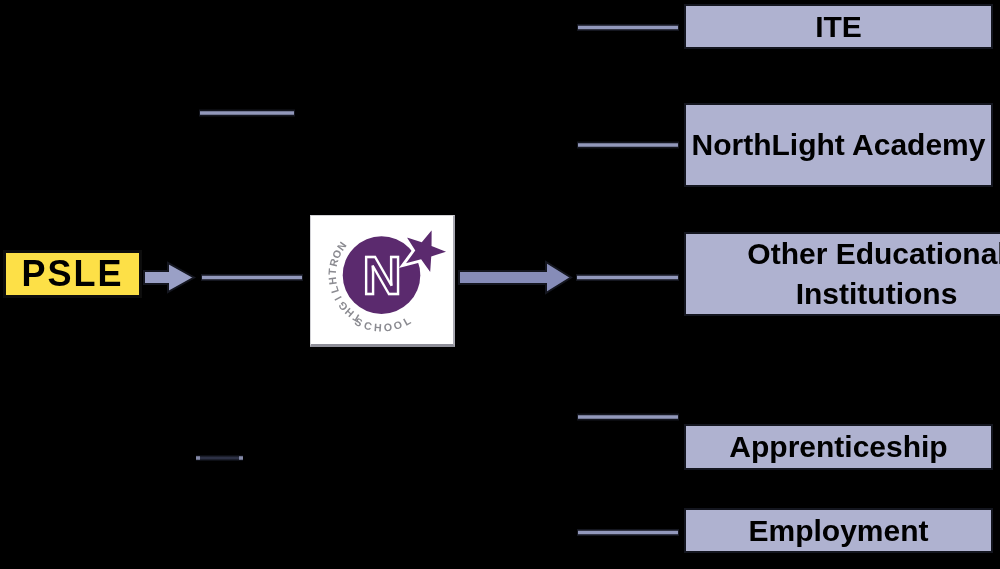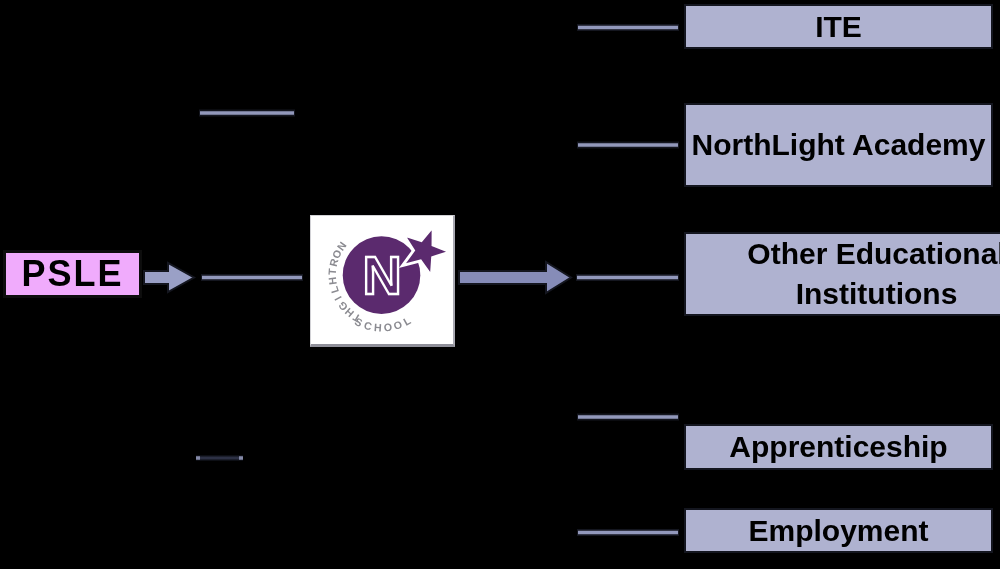--- a/index.html
+++ b/index.html
@@ -13,21 +13,21 @@
   .c-under{stroke:var(--c-line_edge,#14161f);stroke-width:7;fill:none;}
   .c-over{stroke:var(--c-connector,#9298bb);stroke-width:3.5;fill:none;}
   .c-dim-under{stroke:#0c0e14;stroke-width:6;fill:none;}
   .c-dim-over{stroke:#2c3044;stroke-width:3;fill:none;}
   .c-dim-cap{stroke:#858aa8;stroke-width:3.5;fill:none;}
   .arrow-left{fill:var(--c-arrow_left,#9aa0c6);stroke:var(--c-line_edge,#14161f);stroke-width:2;}
   .arrow-right{fill:var(--c-arrow_right,#868cb8);stroke:var(--c-line_edge,#14161f);stroke-width:2;}
   
   .psle{
     position:absolute;left:3px;top:250px;width:133px;height:42px;
-    background:#f0abfc;border:3px solid #0d0d0d;
+    background:#fde047;border:3px solid #0d0d0d;
     display:flex;align-items:center;justify-content:center;
     font-weight:bold;font-size:36px;letter-spacing:2px;color:#000;
   }
   
   .logo{
     position:absolute;left:310px;top:215px;width:145px;height:132px;
     background:#ffffff;border:1px solid #d2d2d6;
     border-right:2px solid #a9a9b2;border-bottom:3px solid #8f8f99;
     box-sizing:border-box;
   }

